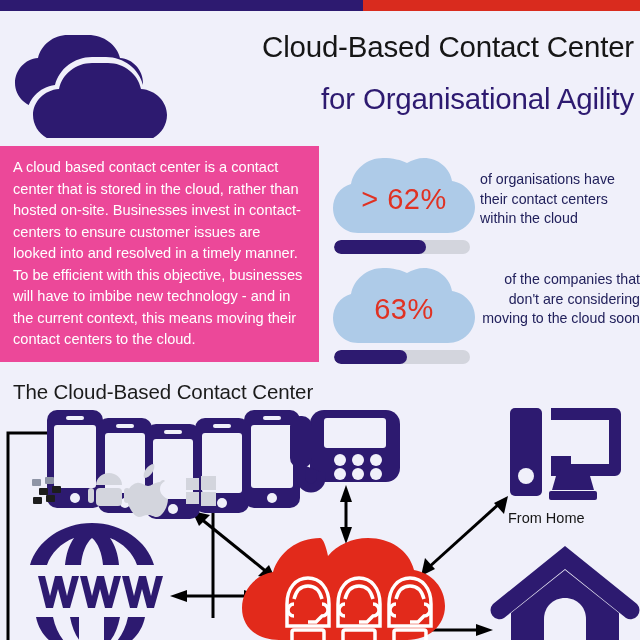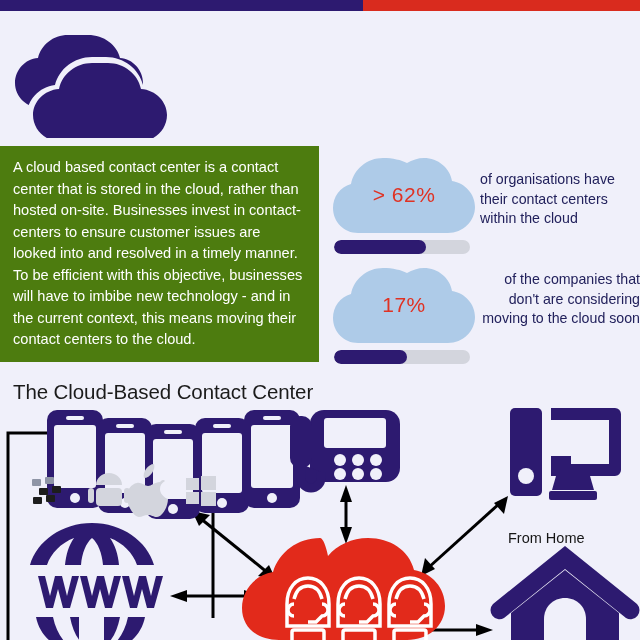--- a/index.html
+++ b/index.html
@@ -57,21 +57,21 @@
     line-height: 44px;
     white-space: nowrap;
     margin-top: 8px;
   }
 
   
   .intro-box {
     position: absolute;
     left: 0; top: 146px;
     width: 319px; height: 216px;
-    background: #4d7c0f;
+    background: #ec4899;
     box-sizing: border-box;
     padding: 11px 13px 8px 13px;
   }
   .intro-text {
     color: #ffffff;
     font-size: 14.6px;
     line-height: 21.5px;
   }
 
   
@@ -87,21 +87,21 @@
     position: absolute;
     left: 0; top: 0;
     width: 146px; height: 83px;
   }
   .stat-value {
     position: absolute;
     left: 0;
     top: 31px;
     width: 146px;
     text-align: center;
-    font-size: 21px;
+    font-size: 29px;
     color: #e03223;
     letter-spacing: 0.5px;
   }
   .stat-bar {
     position: absolute;
     left: 3px;
     top: 88px;
     width: 136px; height: 14px;
     background: #d3d5dd;
     border-radius: 7px;
@@ -135,21 +135,20 @@
   .diagram {
     position: absolute;
     left: 0; top: 398px;
     width: 640px; height: 242px;
   }
   .from-home-label {
     position: absolute;
     left: 508px; top: 510px;
     font-size: 14.5px;
     color: #161616;
-    margin-top: 20px;
   }
   svg { display: block; }
   .ph { fill: #2d1a70; }
   .os { fill: #d3d5dd; }
   .os-dark { fill: #1d1d1d; }
   .os-mid { fill: #8f95a6; }
   .arrow { stroke: #000000; fill: none; }
   .arrowhead { fill: #000000; }
 </style>
 </head>
@@ -167,20 +166,24 @@
       <svg width="192" height="115" viewBox="0 0 192 115">
 
         <path class="ph" d="M62 12c-15 0-27 10-30 23-13 1-23 12-23 25 0 14 12 25 26 25h75c15 0 27-11 27-25 0-13-10-24-23-25-3-13-16-23-32-23z"></path>
 
         <path fill="#f0f0fa" d="M70 36c-18 0-33 13-36 30-14 2-25 14-25 28h130c0-14-11-26-25-28-4-17-20-30-44-30z" opacity="0"></path>
 
         <path fill="#f0f0fa" d="M86 34c-18 0-33 12-37 28-16 2-28 15-28 30 0 17 14 30 31 30h82c17 0 31-13 31-30 0-15-12-28-28-30-4-16-19-28-37-28z"></path>
         <path class="ph" d="M86 40c-16 0-30 11-33 26-15 1-26 13-26 26 0 15 13 27 29 27h76c16 0 29-12 29-27 0-13-11-25-26-26-3-15-17-26-33-26z"></path>
       </svg>
     </div>
+    <div class="title-wrap">
+      <div class="title-line1">Cloud-Based Contact Center</div>
+      <div class="title-line2">for Organisational Agility</div>
+    </div>
   </div>
 
   <div class="intro-box">
     <div class="intro-text">A cloud based contact center is a contact center that is stored in the cloud, rather than hosted on-site. Businesses invest in contact-centers to ensure customer issues are looked into and resolved in a timely manner. To be efficient with this objective, businesses will have to imbibe new technology - and in the current context, this means moving their contact centers to the cloud.</div>
   </div>
 
   <div class="stat stat-1">
     <div class="stat-cloud">
       <svg width="146" height="83" viewBox="0 0 146 83">
         <path fill="#aecbe8" d="M52 6C36 6 23 17 20 32 9 35 2 45 2 56c0 14 11 25 25 25h90c15 0 27-12 27-26 0-13-10-24-23-26-2-13-14-23-28-23-6 0-12 2-17 5-6-3-14-5-24-5z"></path>
@@ -192,21 +195,21 @@
     </div>
     <div class="stat-desc">of organisations have their contact centers within the cloud</div>
   </div>
 
   <div class="stat stat-2">
     <div class="stat-cloud">
       <svg width="146" height="83" viewBox="0 0 146 83">
         <path fill="#aecbe8" d="M52 6C36 6 23 17 20 32 9 35 2 45 2 56c0 14 11 25 25 25h90c15 0 27-12 27-26 0-13-10-24-23-26-2-13-14-23-28-23-6 0-12 2-17 5-6-3-14-5-24-5z"></path>
       </svg>
     </div>
-    <div class="stat-value">17%</div>
+    <div class="stat-value">63%</div>
     <div class="stat-bar">
       <div class="stat-bar-fill" style="width:54%"></div>
     </div>
     <div class="stat-desc">of the companies that don't are considering moving to the cloud soon</div>
   </div>
 
   <div class="section-heading">The Cloud-Based Contact Center</div>
 
   <div class="diagram">
     <svg width="640" height="242" viewBox="0 0 640 242">

